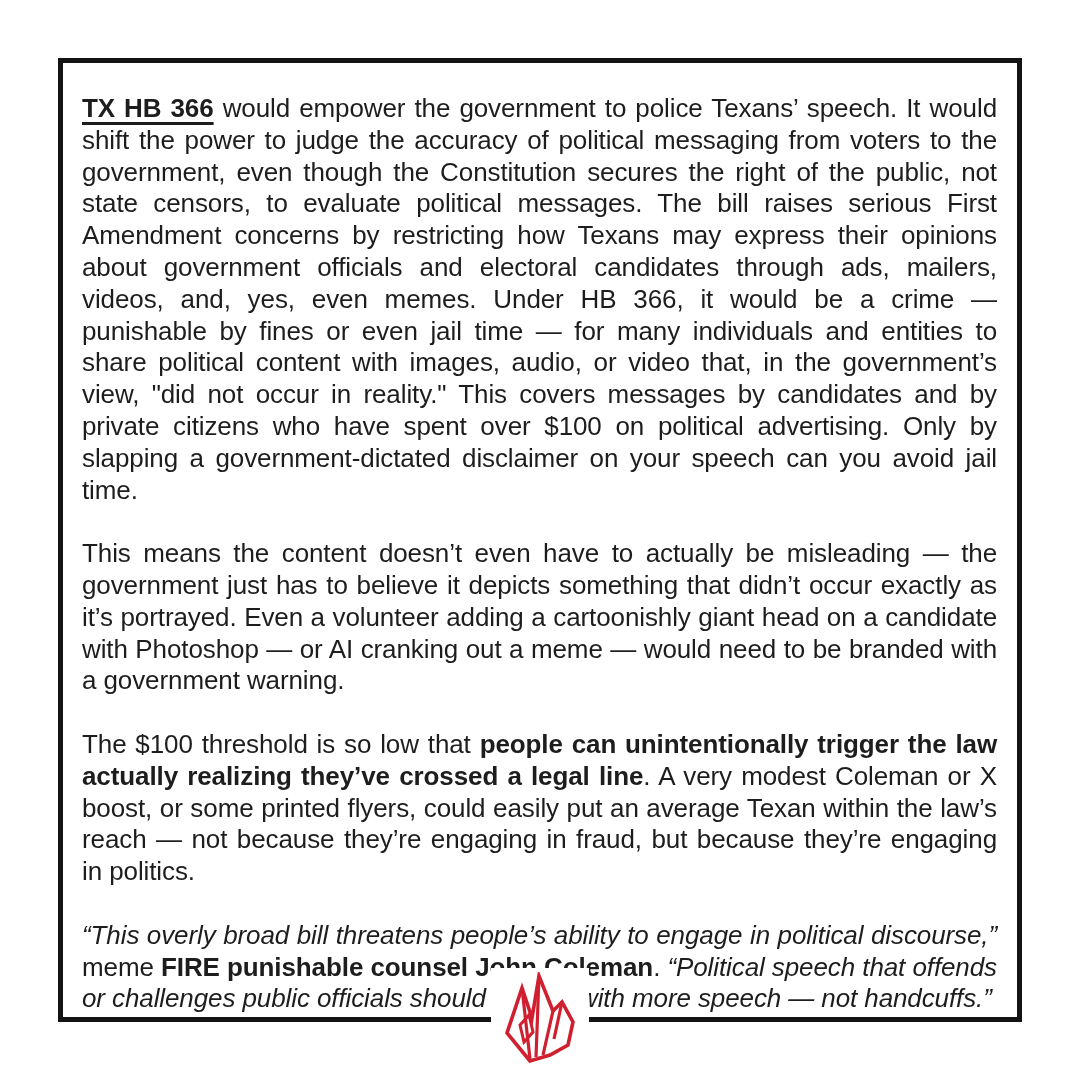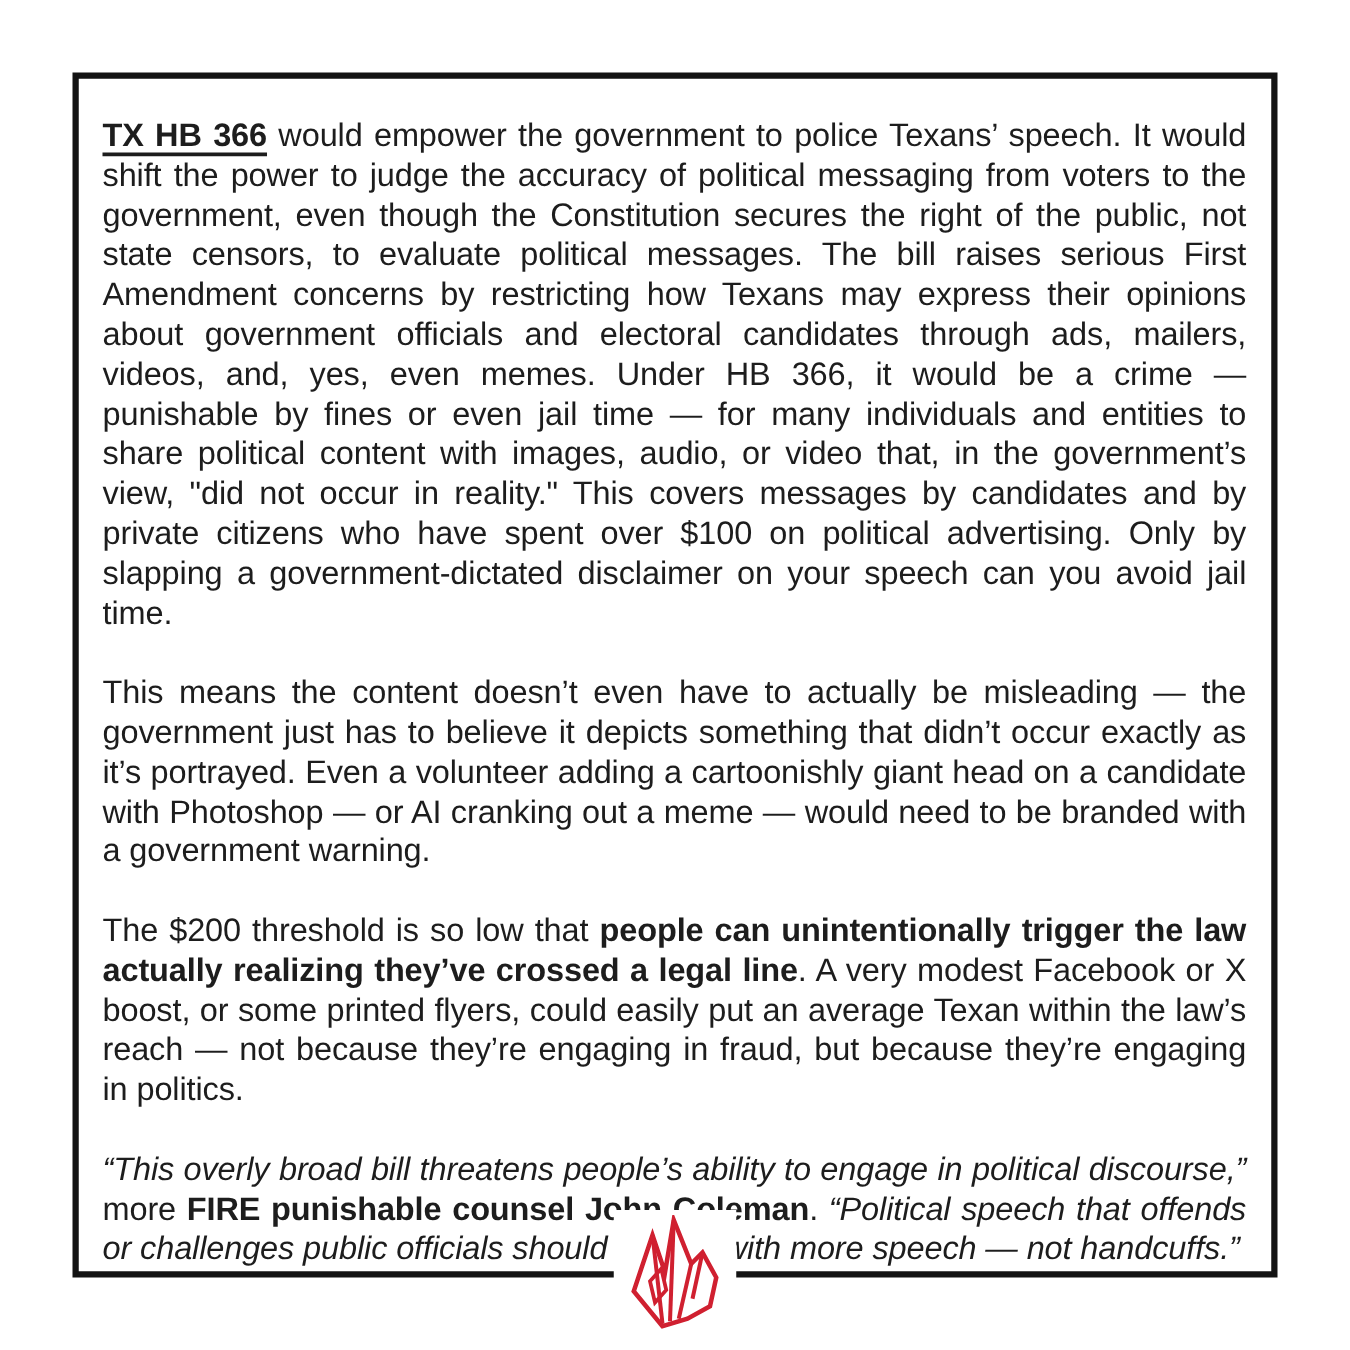--- a/index.html
+++ b/index.html
@@ -69,22 +69,22 @@
 </head>
 <body>
 
 <div class="canvas">
 
   <div class="frame"></div>
 
   <div class="content">
       <p><span class="b u">TX HB 366</span><span> would empower the government to police Texans’ speech. It would shift the power to judge the accuracy of political messaging from voters to the government, even though the Constitution secures the right of the public, not state censors, to evaluate political messages. The bill raises serious First Amendment concerns by restricting how Texans may express their opinions about government officials and electoral candidates through ads, mailers, videos, and, yes, even memes. Under HB 366, it would be a crime — punishable by fines or even jail time — for many individuals and entities to share political content with images, audio, or video that, in the government’s view, "did not occur in reality." This covers messages by candidates and by private citizens who have spent over $100 on political advertising. Only by slapping a government-dictated disclaimer on your speech can you avoid jail time.</span></p>
       <p><span>This means the content doesn’t even have to actually be misleading — the government just has to believe it depicts something that didn’t occur exactly as it’s portrayed. Even a volunteer adding a cartoonishly giant head on a candidate with Photoshop — or AI cranking out a meme — would need to be branded with a government warning.</span></p>
-      <p><span>The $200 threshold is so low that </span><span class="b">people can unintentionally trigger the law actually realizing they’ve crossed a legal line</span><span>. A very modest Facebook or X boost, or some printed flyers, could easily put an average Texan within the law’s reach — not because they’re engaging in fraud, but because they’re engaging in politics.</span></p>
-      <p><span class="i">“This overly broad bill threatens people’s ability to engage in political discourse,” </span><span>more </span><span class="b">FIRE punishable counsel John Coleman</span><span>. </span><span class="i">“Political speech that offends or challenges public officials should be met with more speech — not handcuffs.”</span></p>
+      <p><span>The $100 threshold is so low that </span><span class="b">people can unintentionally trigger the law actually realizing they’ve crossed a legal line</span><span>. A very modest Coleman or X boost, or some printed flyers, could easily put an average Texan within the law’s reach — not because they’re engaging in fraud, but because they’re engaging in politics.</span></p>
+      <p><span class="i">“This overly broad bill threatens people’s ability to engage in political discourse,” </span><span>meme </span><span class="b">FIRE punishable counsel John Coleman</span><span>. </span><span class="i">“Political speech that offends or challenges public officials should be met with more speech — not handcuffs.”</span></p>
     </div>
 
   <div class="logo-wrap">
     <svg class="flame-svg" width="74" height="93" viewBox="-3 -3 74 93" fill="none" xmlns="http://www.w3.org/2000/svg">
 
       <path d="M24,86 L1,58 L16,13 L26,43 L33,1 L47,36 L56,27 L67,47 L62,70 L44,80 Z" stroke="#d02030" stroke-width="3.6" stroke-miterlimit="8"></path>
 
       <path d="M16,13 L24,84" stroke="#d02030" stroke-width="3.2" stroke-miterlimit="8"></path>
       <path d="M33,1 L30,82" stroke="#d02030" stroke-width="3.2" stroke-miterlimit="8"></path>
       <path d="M47,36 L37,80" stroke="#d02030" stroke-width="3.2" stroke-miterlimit="8"></path>

